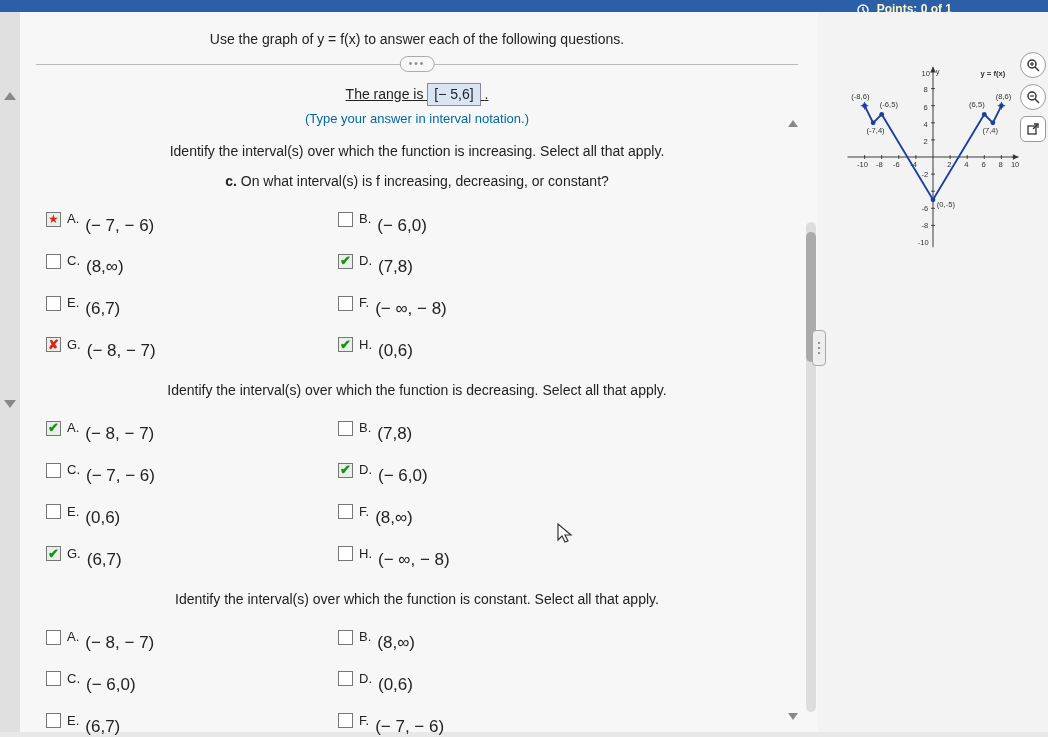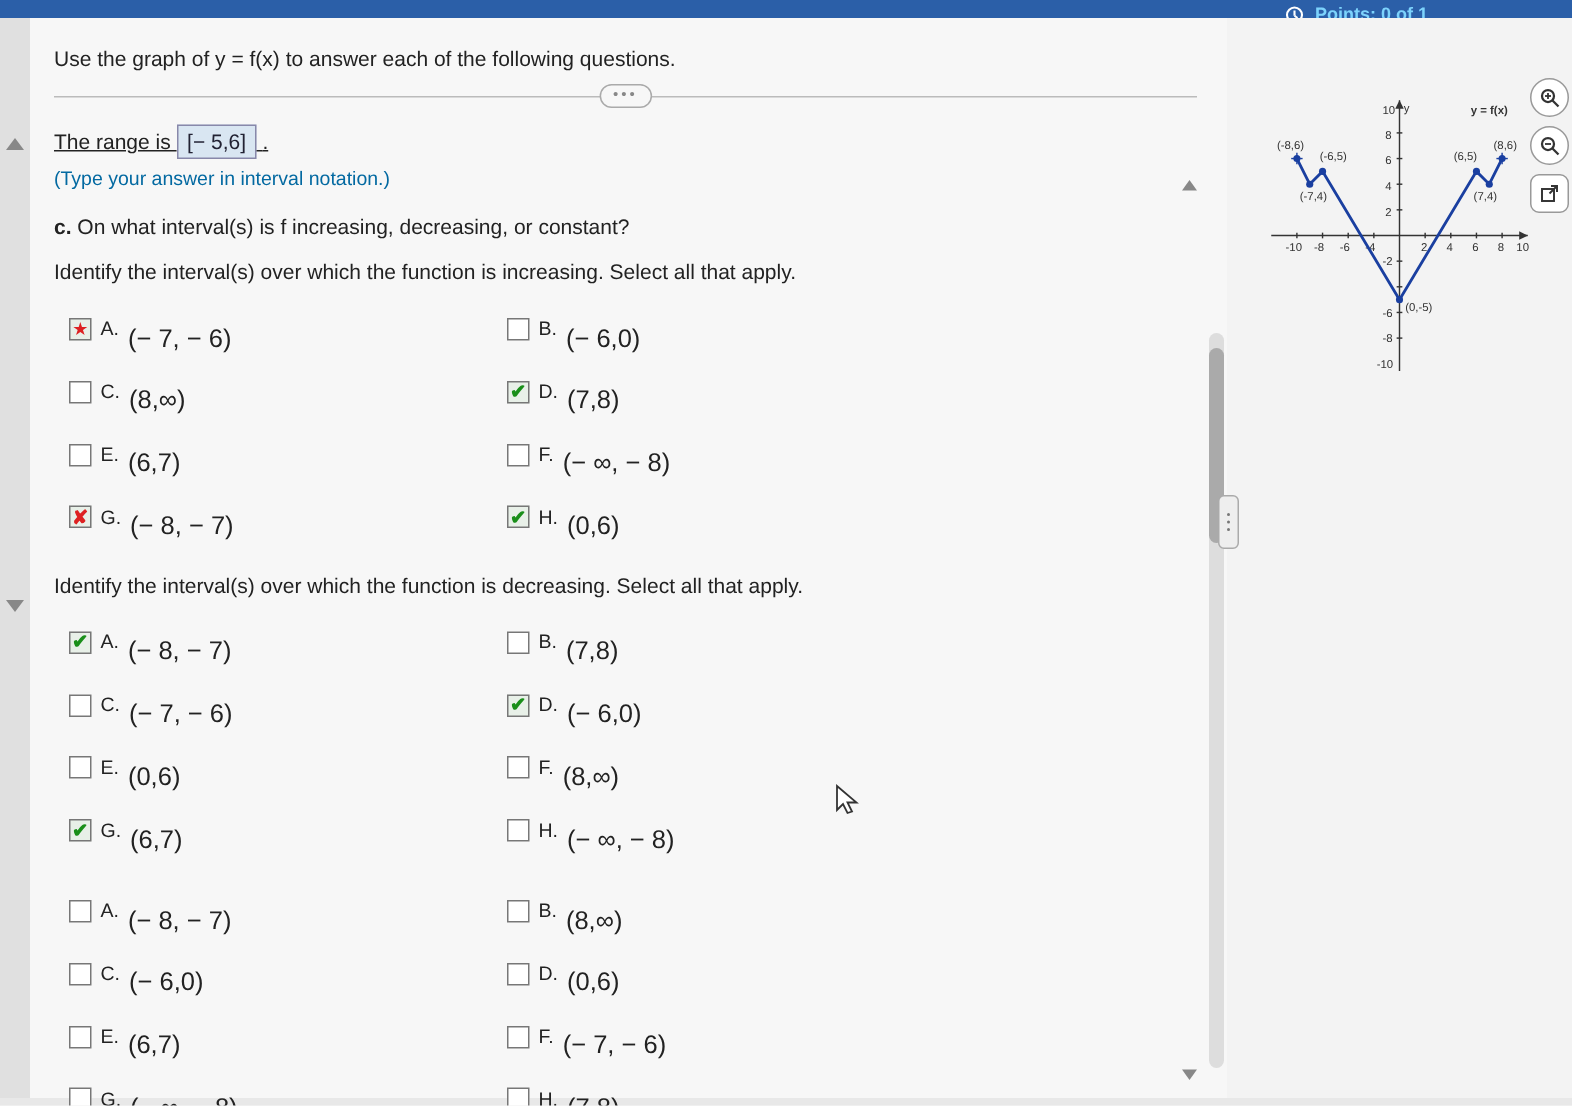--- a/index.html
+++ b/index.html
@@ -16,21 +16,21 @@
   }
   .top-bar {
     height: 12px;
     background: #2b5fa8;
     width: 100%;
   }
   .points-tag {
     position: absolute;
     top: 0;
     right: 90px;
-    color: #7dd3fc;
+    color: #fef9c3;
     font-size: 12px;
     font-weight: bold;
     padding: 2px 6px;
   }
   .points-tag svg { vertical-align: middle; margin-right: 4px; }
   .main {
     display: flex;
     height: 720px;
     background: #f3f3f3;
   }
@@ -48,20 +48,21 @@
     border-left:6px solid transparent;
     border-right:6px solid transparent;
   }
   .content {
     flex: 1;
     padding: 18px 20px 12px 16px;
     background: #f7f7f7;
     position: relative;
     font-size: 14px;
     line-height: 1.4;
+    text-align: center;
   }
   .prompt { margin-bottom: 10px; }
   .hr {
     height: 1px;
     background: #bbb;
     margin: 14px 0 18px 0;
     position: relative;
   }
   .hr-dots {
     position: absolute;
@@ -229,26 +230,26 @@
 
     <div class="inner-up" style="position:absolute;right:20px;top:106px"></div>
 
     <div class="range-line">
       <span>The range is </span>
       <span class="range-box">[− 5,6]</span>
       <span>.</span>
     </div>
     <div class="sub-note">(Type your answer in interval notation.)</div>
 
+    <div class="section-head">Identify the interval(s) over which the function is increasing. Select all that apply.</div>
+
     <div class="section-head">
       <span class="bold">c.</span><span> On what interval(s) is f increasing, decreasing, or constant?</span>
     </div>
 
-    <div class="section-head">Identify the interval(s) over which the function is increasing. Select all that apply.</div>
-
     <div class="options">
       <div class="option">
         <span class="checkbox checked">
             <span class="mark-star">★</span>
           </span>
         <span class="opt-letter">A.</span>
           <span class="opt-text">(− 7, − 6)</span>
       </div>
       <div class="option">
         <span class="checkbox"></span>
@@ -337,20 +338,21 @@
         <span class="opt-letter">G.</span>
           <span class="opt-text">(6,7)</span>
       </div>
       <div class="option">
         <span class="checkbox"></span>
         <span class="opt-letter">H.</span>
           <span class="opt-text">(− ∞, − 8)</span>
       </div>
     </div>
 
+    <div class="section-head">Identify the interval(s) over which the function is constant. Select all that apply.</div>
 
     <div class="options">
       <div class="option">
         <span class="checkbox"></span>
         <span class="opt-letter">A.</span>
           <span class="opt-text">(− 8, − 7)</span>
       </div>
       <div class="option">
         <span class="checkbox"></span>
         <span class="opt-letter">B.</span>

